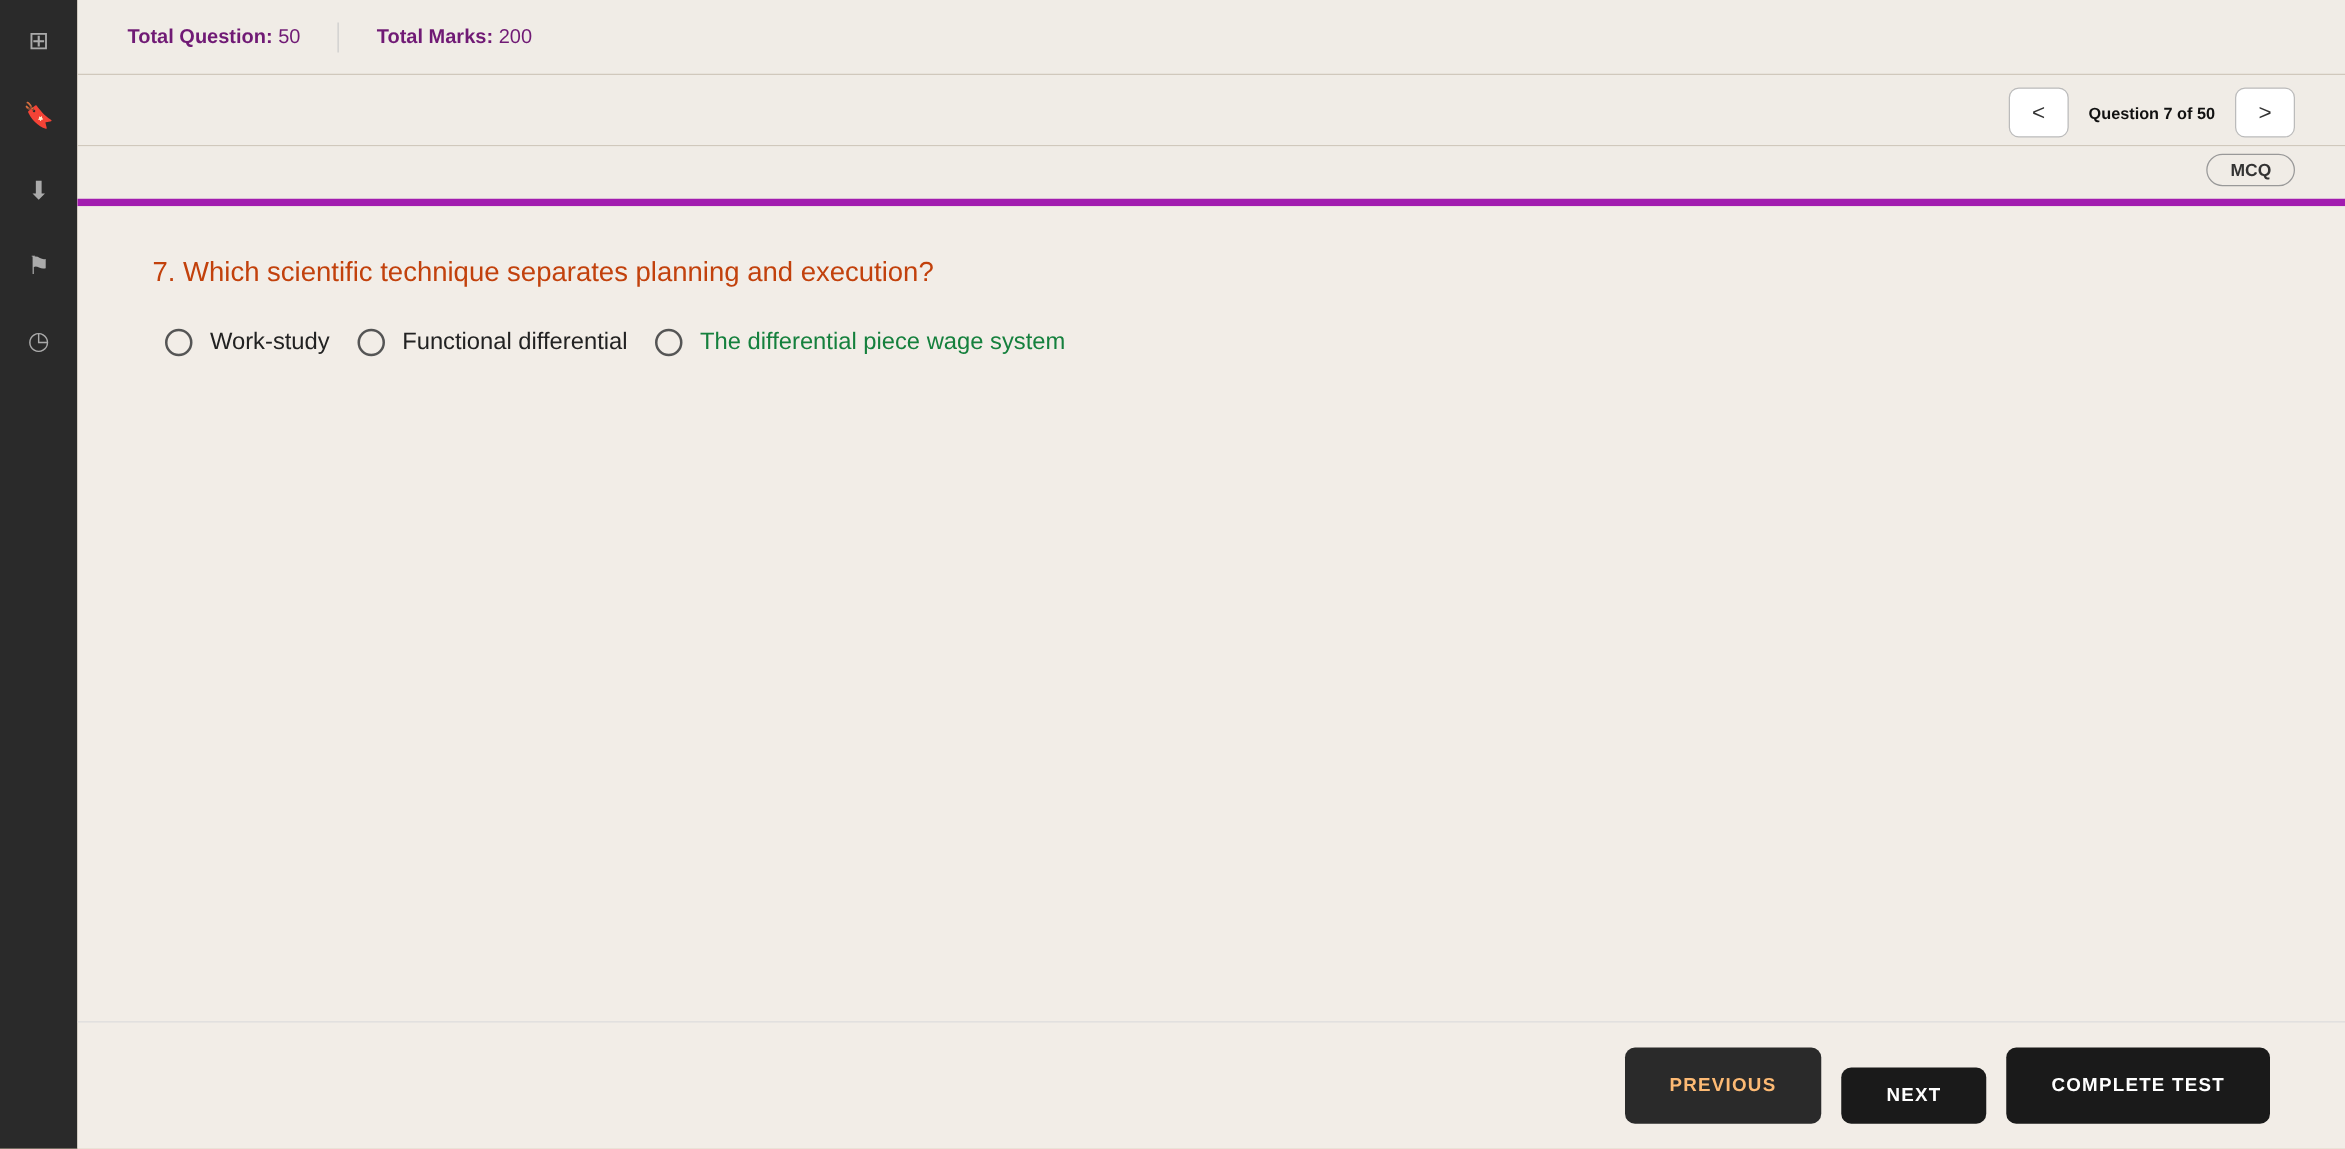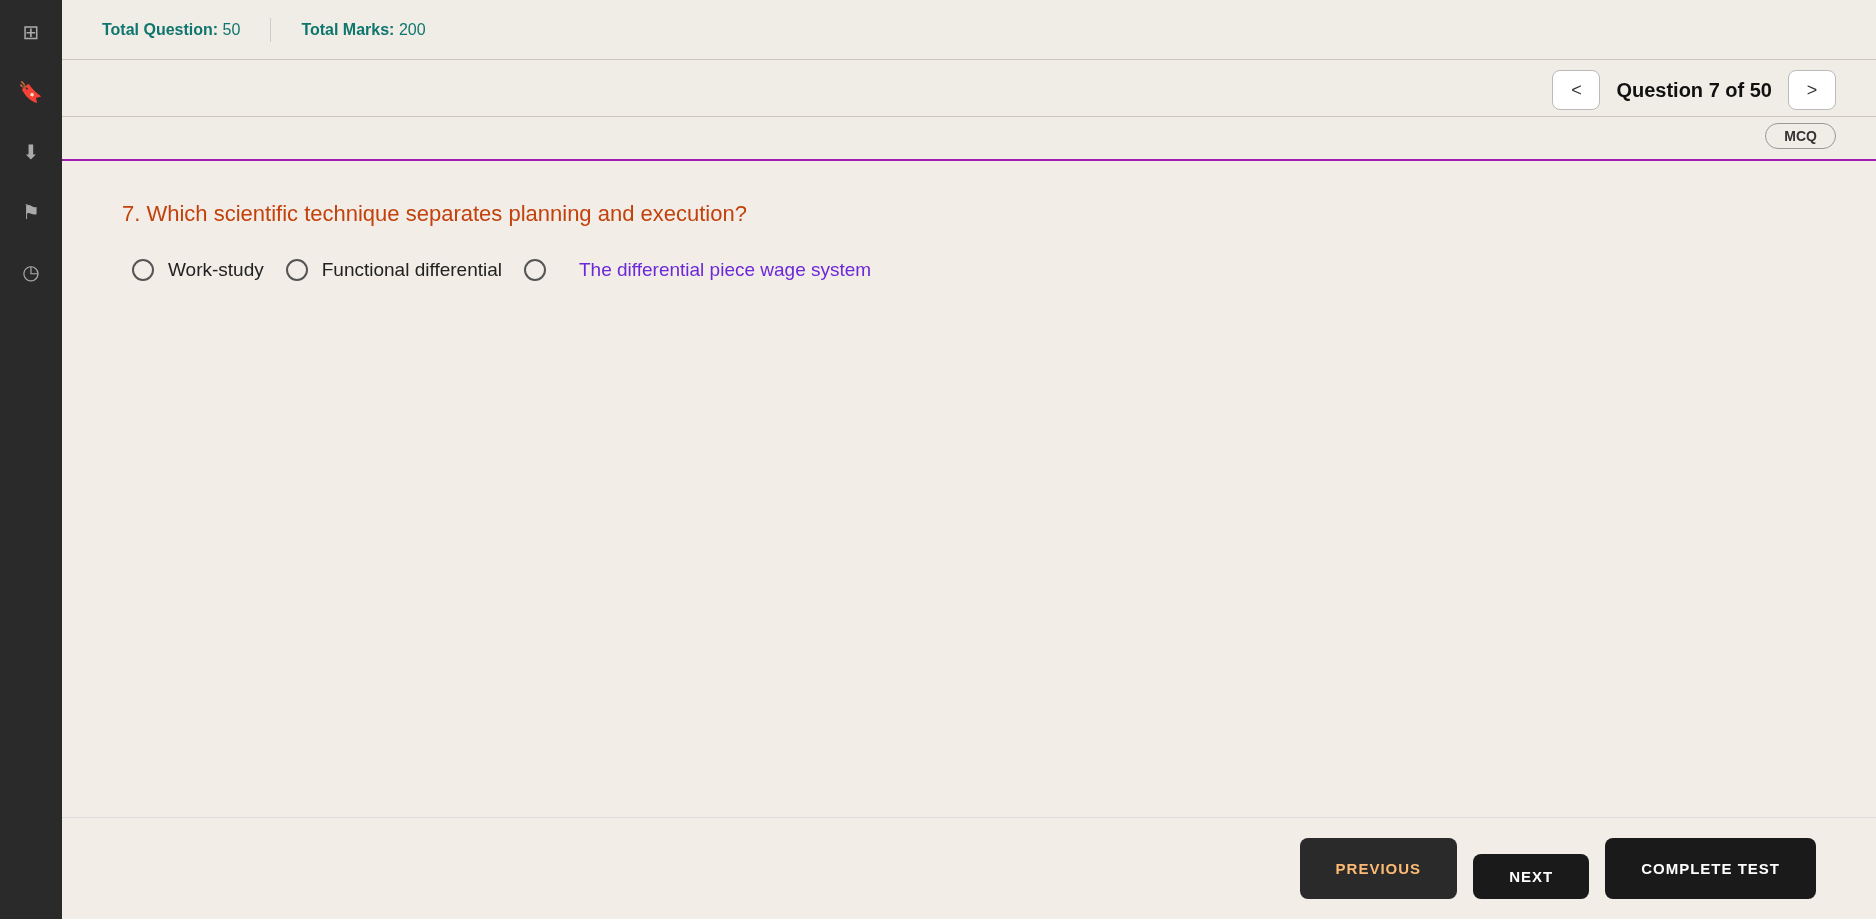--- a/index.html
+++ b/index.html
@@ -50,21 +50,21 @@
       border-bottom: 1px solid #d0c8bc;
       padding: 14px 40px;
       display: flex;
       align-items: center;
       gap: 30px;
       min-height: 60px;
     }
 
     .header-stat {
       font-size: 16px;
-      color: #0f766e;
+      color: #701a75;
     }
 
     .header-stat strong {
       font-weight: 700;
     }
 
     .header-divider {
       width: 1px;
       height: 24px;
       background: #ccc;
@@ -90,32 +90,32 @@
       height: 40px;
       font-size: 18px;
       cursor: pointer;
       display: flex;
       align-items: center;
       justify-content: center;
       color: #333;
     }
 
     .question-counter {
-      font-size: 20px;
+      font-size: 13px;
       font-weight: 700;
       color: #111;
     }
 
     
     .badge-row {
       background: #f0ece6;
       display: flex;
       justify-content: flex-end;
       padding: 6px 40px 0;
-      border-bottom: 2px solid #a21caf;
+      border-bottom: 6px solid #a21caf;
       padding-bottom: 10px;
     }
 
     .mcq-badge {
       background: #f0ece6;
       border: 1.5px solid #999;
       border-radius: 20px;
       padding: 4px 18px;
       font-size: 14px;
       font-weight: 600;
@@ -163,22 +163,21 @@
       align-items: center;
       justify-content: center;
     }
 
     .option-label {
       font-size: 19px;
       color: #222;
     }
 
     .option-label.highlighted {
-      color: #6d28d9;
-      margin-left: 19px;
+      color: #15803d;
     }
 
     
     .footer {
       background: #f2ede7;
       padding: 20px 60px;
       display: flex;
       justify-content: flex-end;
       gap: 16px;
       border-top: 1px solid #ddd;

